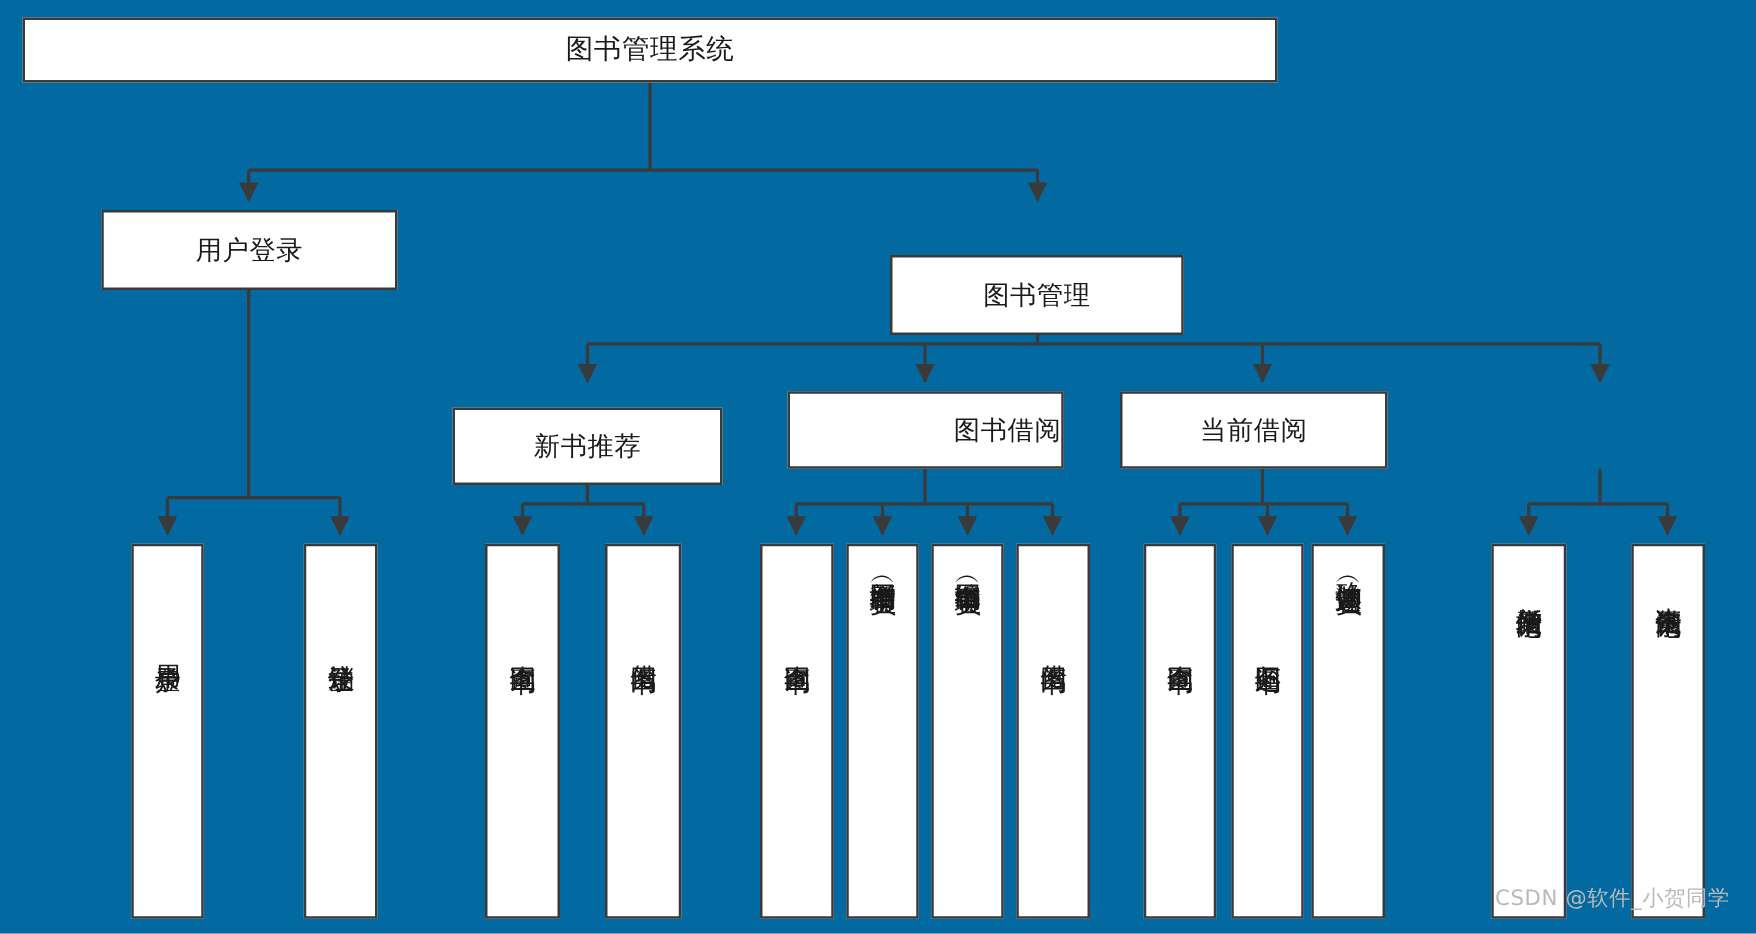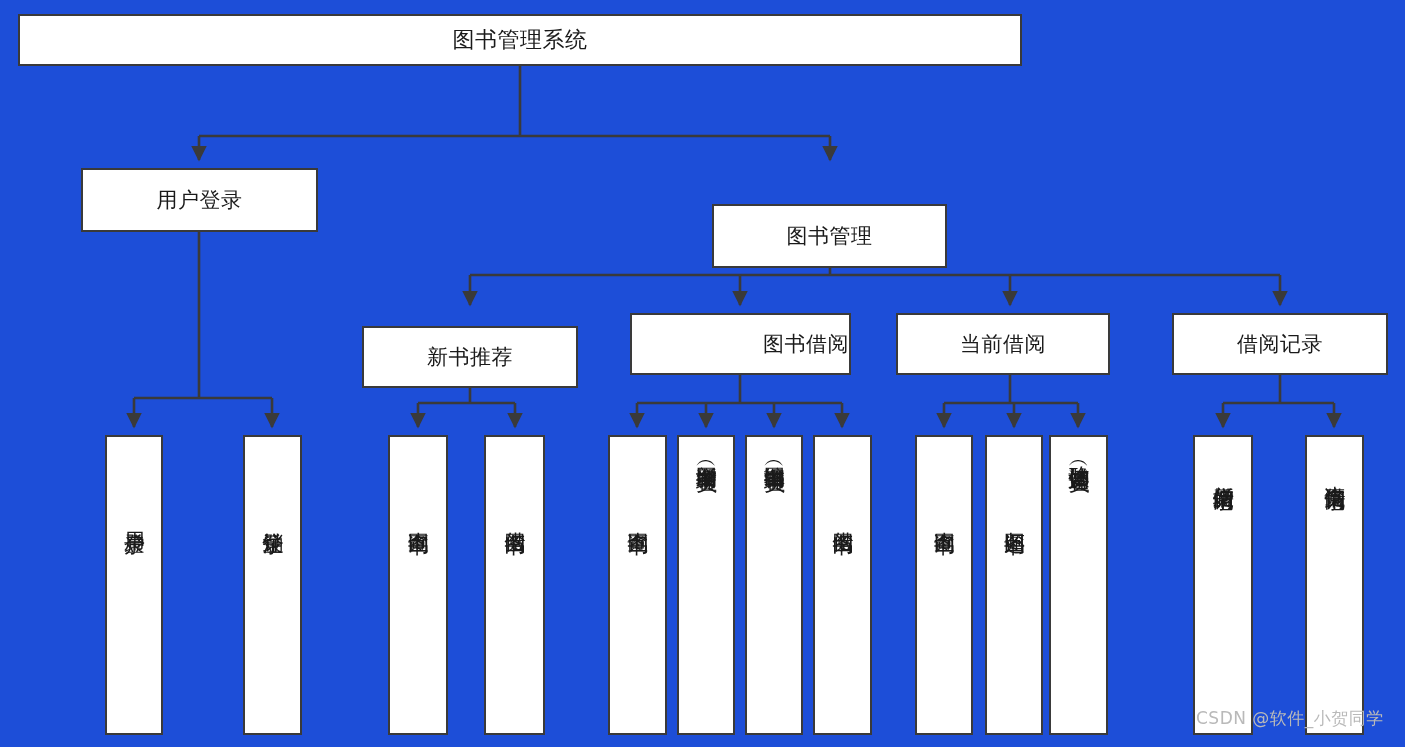--- a/index.html
+++ b/index.html
@@ -7,21 +7,21 @@
     padding: 0;
     background: #ffffff;
   }
   body {
     font-family: "DejaVu Sans", "Liberation Sans", sans-serif;
   }
   #canvas {
     position: relative;
     width: 1405px;
     height: 747px;
-    background: #1d4ed8;
+    background: #0369a1;
     overflow: hidden;
   }
   #edges {
     position: absolute;
     left: 0;
     top: 0;
     width: 1405px;
     height: 747px;
     pointer-events: none;
   }
@@ -147,23 +147,20 @@
 
   <div class="node h-node" style="left:362px; top:326px; width:216px; height:62px;">
     <span class="label">新书推荐</span>
   </div>
   <div class="node h-node" style="left:630px; top:313px; width:221px; height:62px;justify-content:flex-end;">
     <span class="label">图书借阅</span>
   </div>
   <div class="node h-node" style="left:896px; top:313px; width:214px; height:62px;">
     <span class="label">当前借阅</span>
   </div>
-  <div class="node h-node" style="left:1172px; top:313px; width:216px; height:62px;">
-    <span class="label">借阅记录</span>
-  </div>
 
   <div class="node v-node short" style="left:105px; top:435px; width:58px; height:300px;">
     <span class="label">用户登录</span>
   </div>
   <div class="node v-node short" style="left:243px; top:435px; width:59px; height:300px;">
     <span class="label">注销登录</span>
   </div>
 
   <div class="node v-node short" style="left:388px; top:435px; width:60px; height:300px;">
     <span class="label">查询图书</span>

